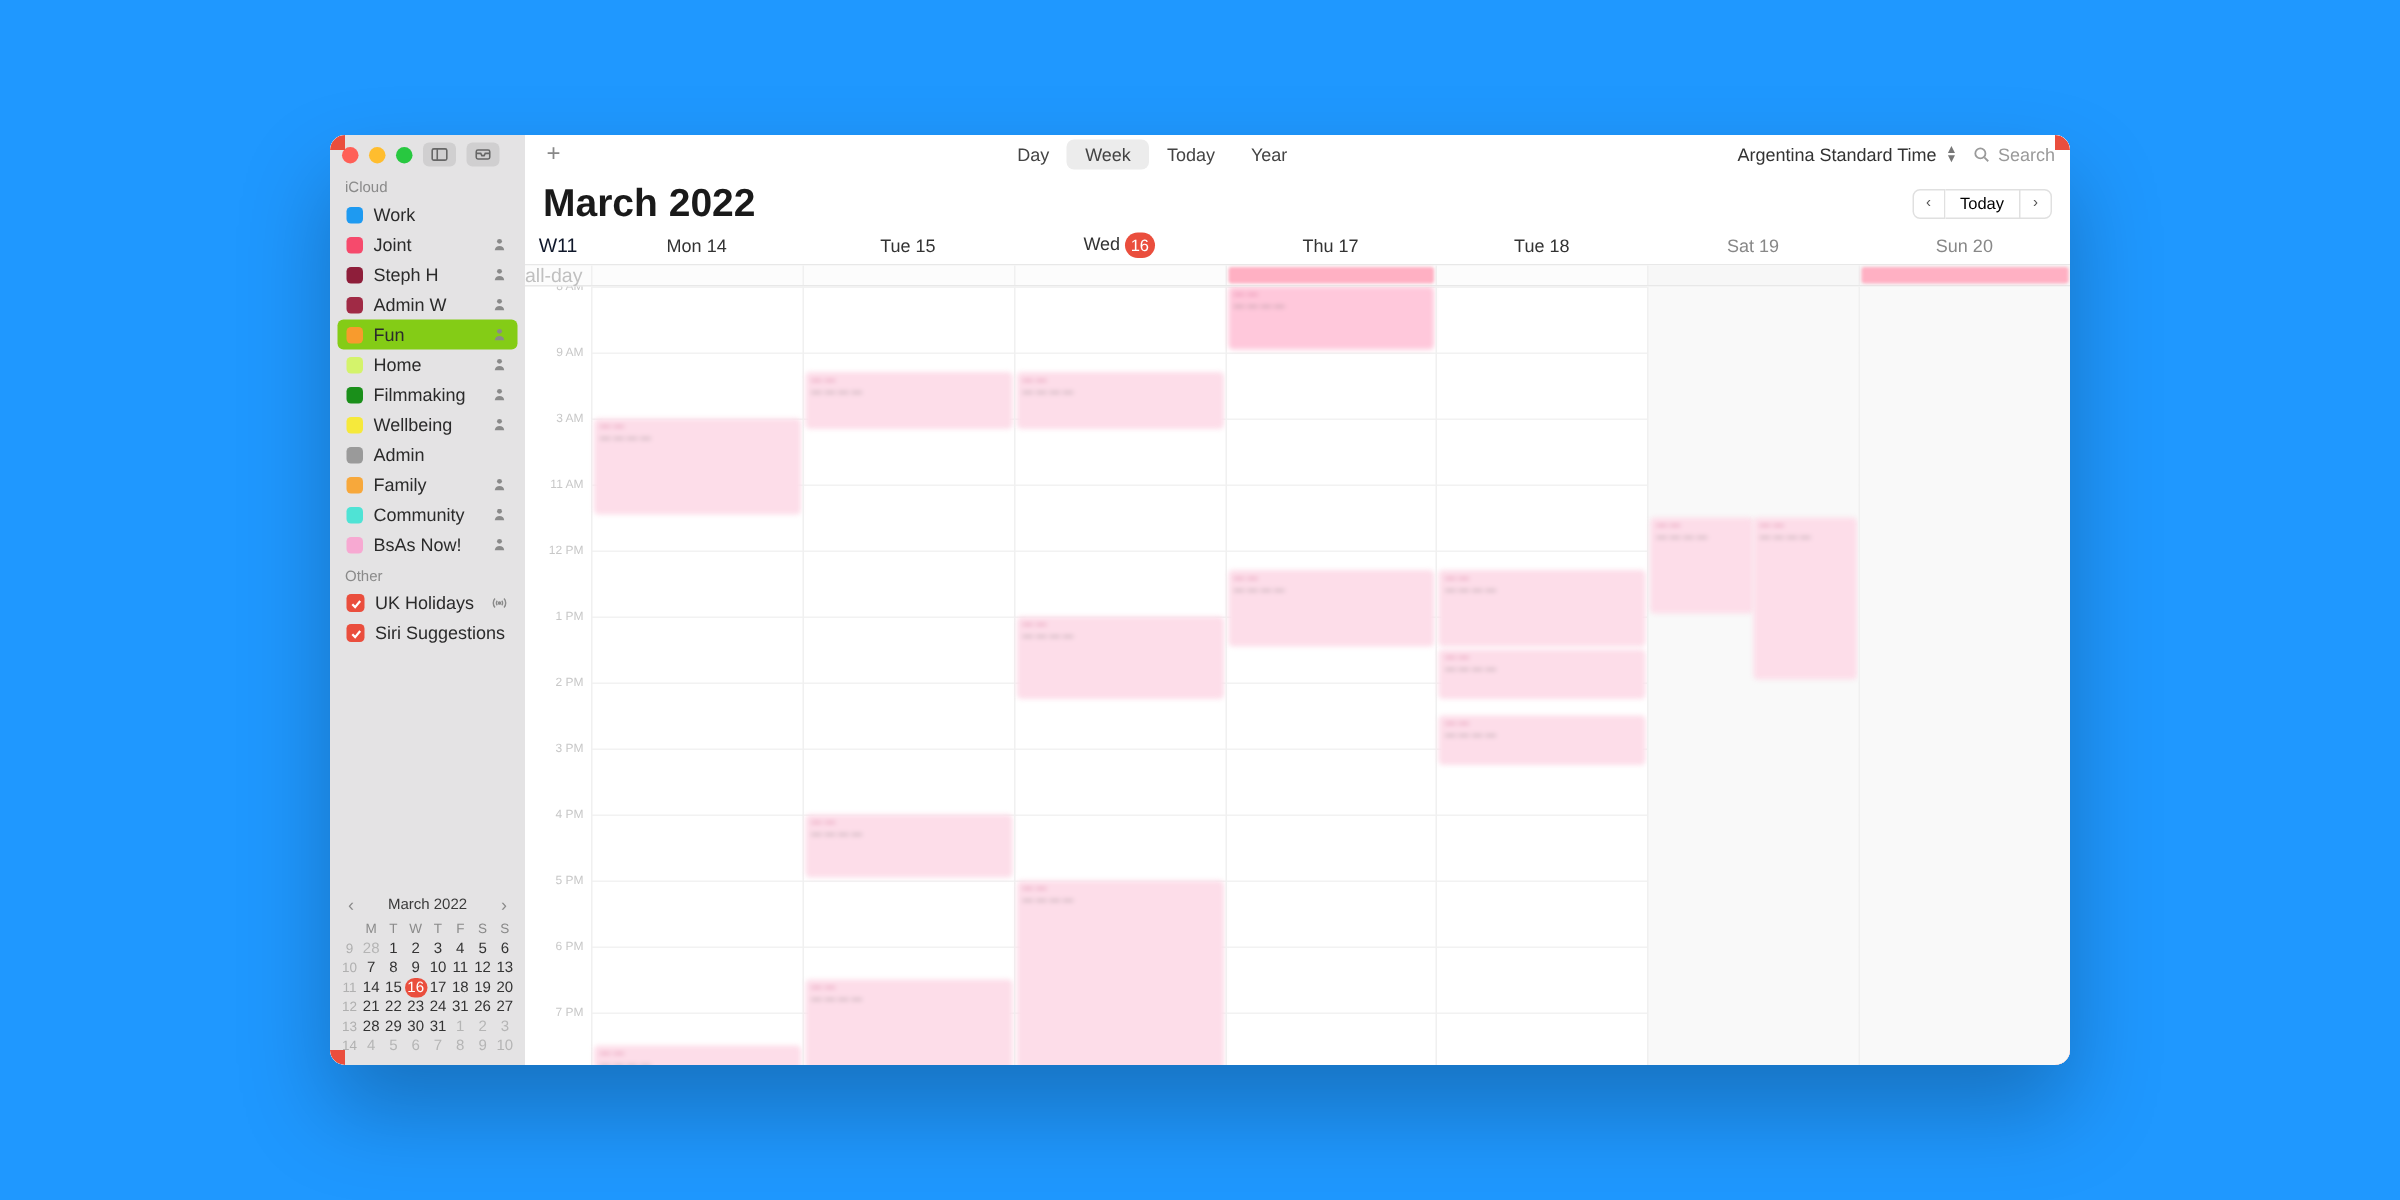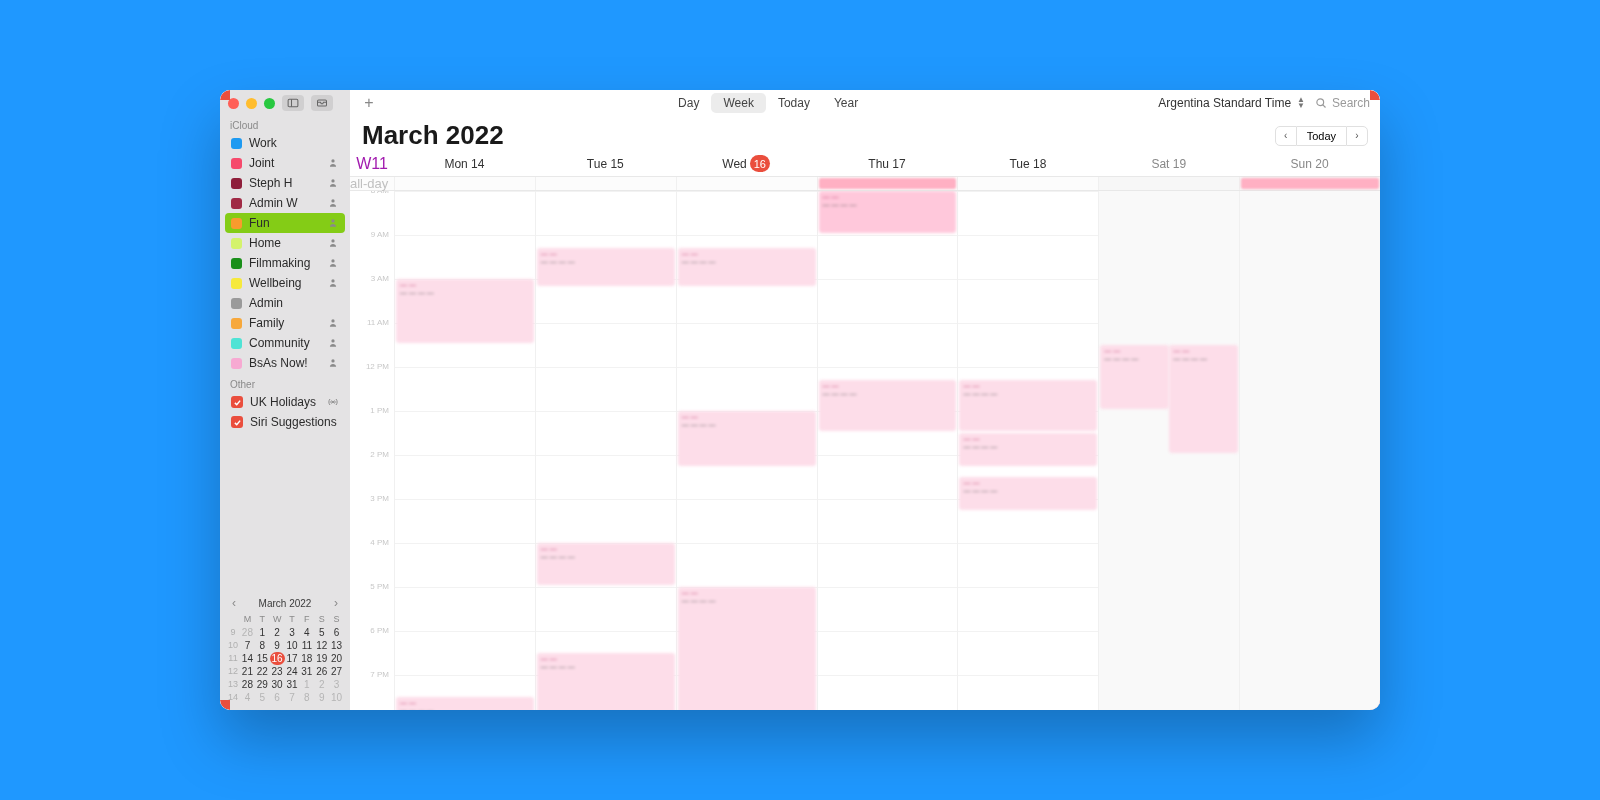--- a/index.html
+++ b/index.html
@@ -56,21 +56,21 @@
 .title-row h1{font-size:26px;font-weight:700;color:#1a1a1a}
 .title-row h1 .yr{font-weight:700}
 .title-row .sp{flex:1}
 .today-group{display:flex;align-items:center;gap:0}
 .navbtn{width:22px;height:20px;border:1px solid #E0E0E0;background:#fff;display:flex;align-items:center;justify-content:center;color:#555;font-size:10px}
 .navbtn.l{border-radius:5px 0 0 5px}
 .navbtn.r{border-radius:0 5px 5px 0}
 .todaybtn{height:20px;border-top:1px solid #E0E0E0;border-bottom:1px solid #E0E0E0;padding:0 10px;font-size:11px;display:flex;align-items:center;background:#fff}
 
 .dayhead{display:flex;height:26px;align-items:center;border-bottom:1px solid #E8E8E8}
-.dayhead .wkcol{width:44px;text-align:center;font-size:16px;color:#a21caf;font-weight:500}
+.dayhead .wkcol{width:44px;text-align:center;font-size:13px;color:#0f172a;font-weight:500}
 .dayhead .dcol{flex:1;text-align:center;font-size:12px;color:#333}
 .dayhead .dcol.weekend{color:#888}
 .dayhead .badge{display:inline-flex;align-items:center;justify-content:center;min-width:17px;height:17px;padding:0 4px;margin-left:3px;background:#EA4E3D;color:#fff;border-radius:9px;font-size:11px;font-weight:500}
 
 .allday{height:14px;display:flex;border-bottom:1px solid #E8E8E8;background:#FCFCFC}
 .allday .wkcol{width:44px;font-size:13px;color:#c0c0c0;text-align:left;padding-right:4px;line-height:14px}
 .allday .dcol{flex:1;border-left:1px solid #F0F0F0;padding:1px}
 .allday .dcol.weekend{background:#F7F7F7}
 .allday .chip{height:11px;background:#FFB0C3;border-radius:2px;filter:blur(1px)}
 

